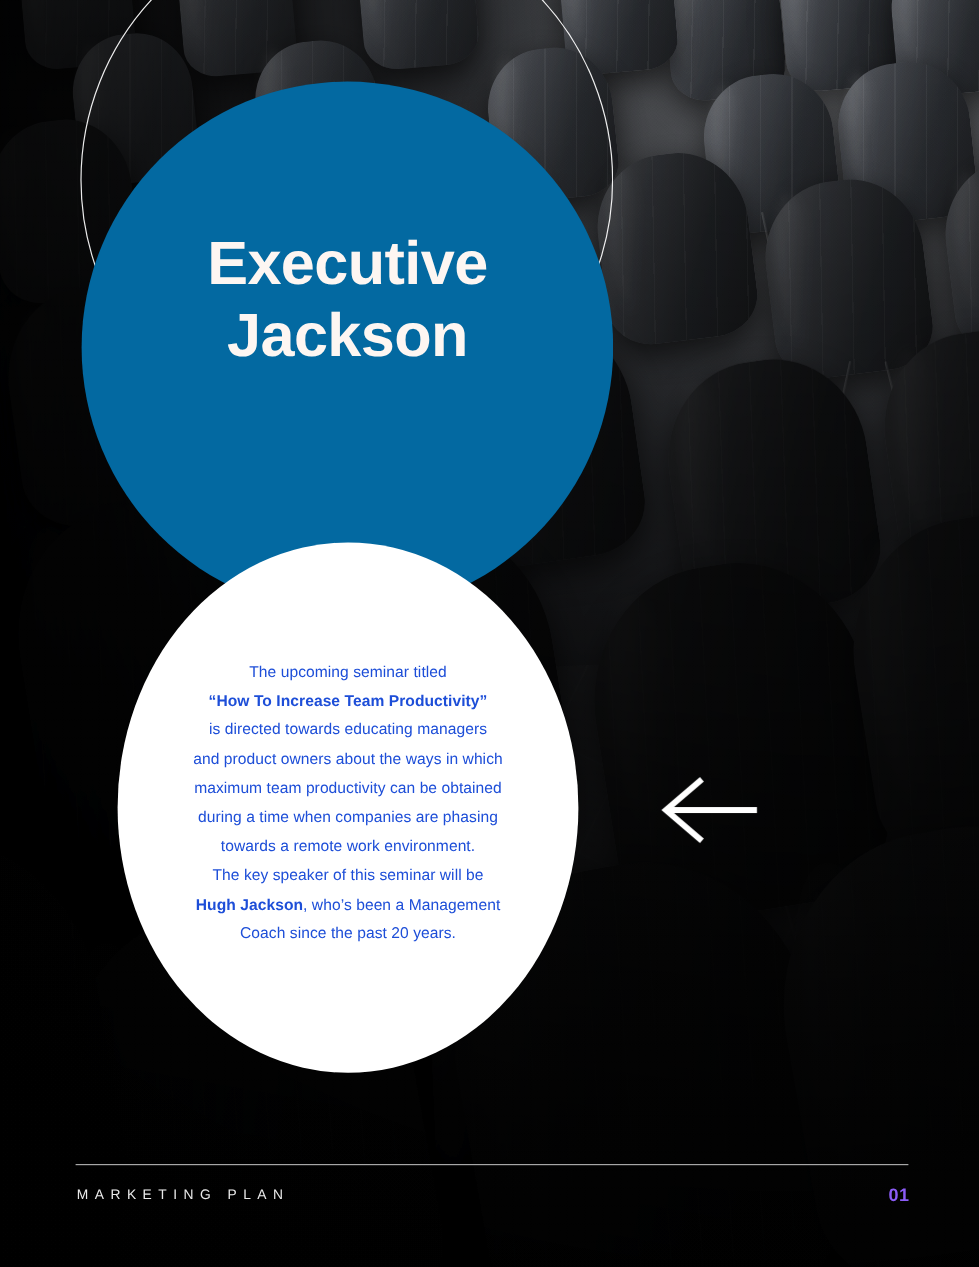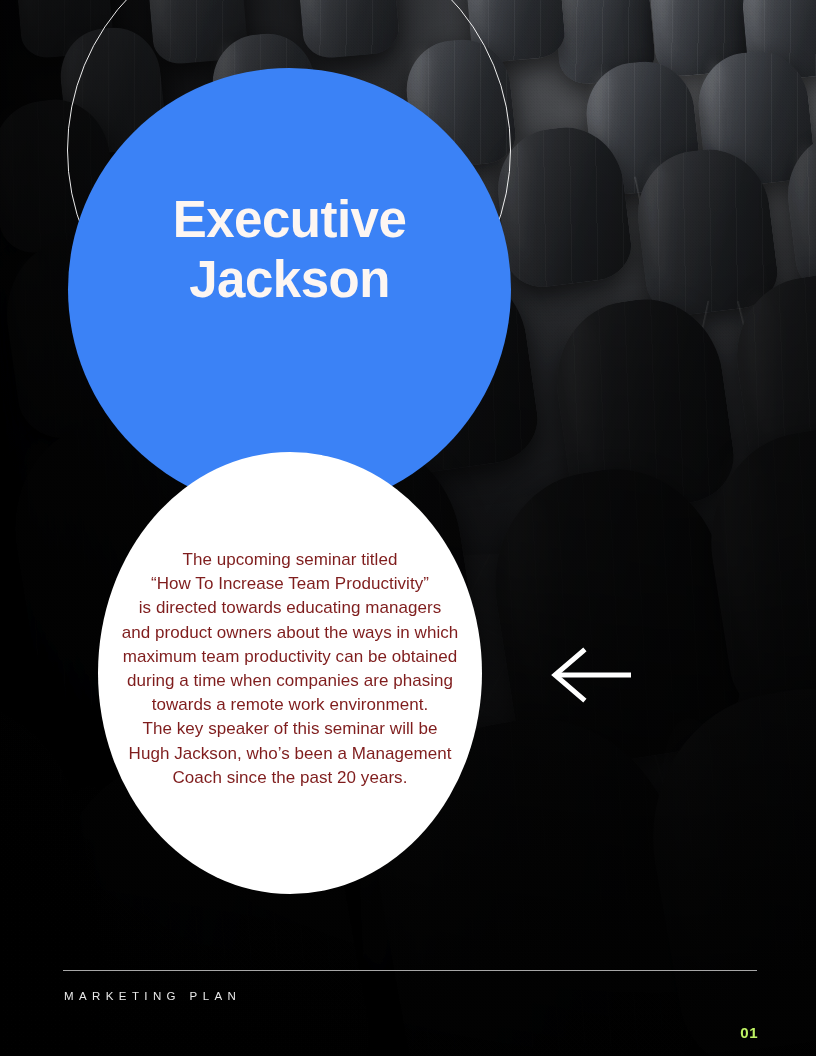--- a/index.html
+++ b/index.html
@@ -112,21 +112,21 @@
   }
 
   
   .orange-circle {
     position: absolute;
     left: 68px;
     top: 68px;
     width: 443px;
     height: 443px;
     border-radius: 50%;
-    background: #3b82f6;
+    background: #0369a1;
     display: flex;
     align-items: flex-start;
     justify-content: center;
   }
   .title {
     margin: 0;
     padding-top: 122px;
     color: #fdf6f2;
     font-size: 51px;
     line-height: 60px;
@@ -156,26 +156,26 @@
     background: #ffffff;
     display: flex;
     align-items: center;
     justify-content: center;
   }
   .body-copy {
     width: 362px;
     margin: 0;
     padding-bottom: 8px;
     text-align: center;
-    color: #7f1d1d;
-    font-size: 17px;
+    color: #1d4ed8;
+    font-size: 13px;
     line-height: 24.2px;
     letter-spacing: 0.05px;
   }
-  .body-copy b { font-weight: 400; text-align: right; }
+  .body-copy b { font-weight: 700; text-align: right; }
 
   
   .footer-rule {
     position: absolute;
     left: 63px;
     top: 970px;
     width: 694px;
     height: 1px;
     background: rgba(214,214,214,0.78);
   }
@@ -187,25 +187,24 @@
     font-size: 11.5px;
     letter-spacing: 5.4px;
     font-weight: 400;
   }
   .footer-page {
     position: absolute;
     left: 0;
     top: 988px;
     width: 758px;
     text-align: right;
-    color: #bef264;
+    color: #8b5cf6;
     font-size: 15px;
     font-weight: 700;
     letter-spacing: 0.5px;
-    margin-top: 36px;
   }
 </style>
 </head>
 <body>
 
 <div class="page">
 
   <div class="bg">
     <div class="bg-base"></div>
     <div class="bg-floor"></div>

